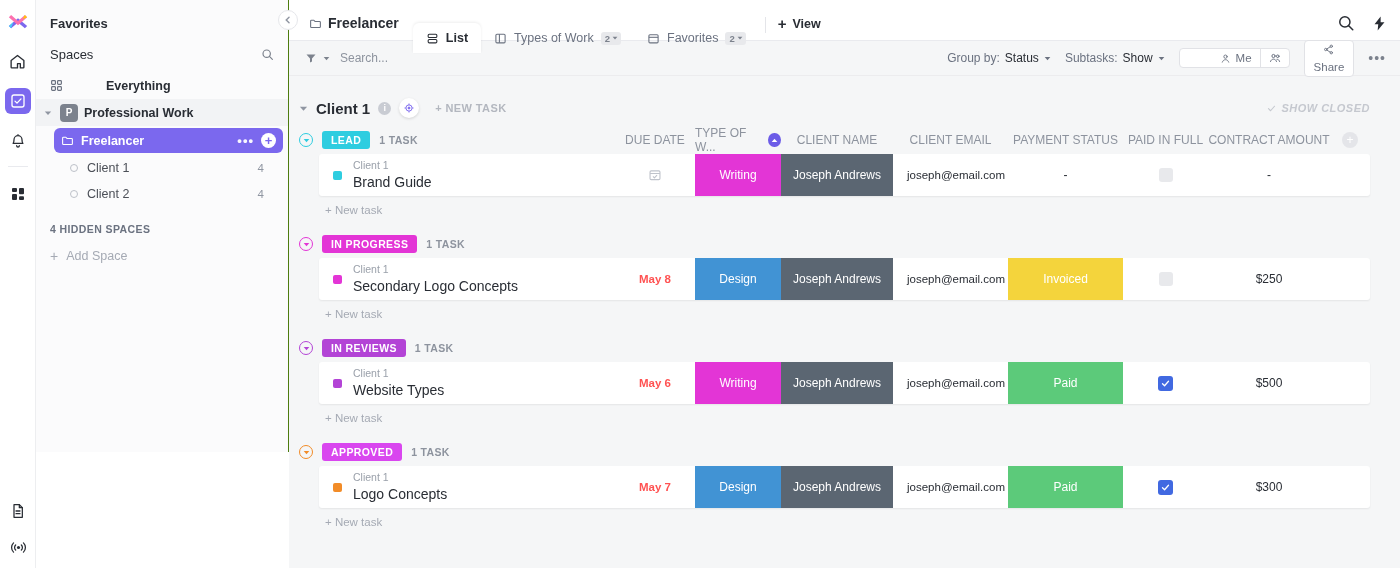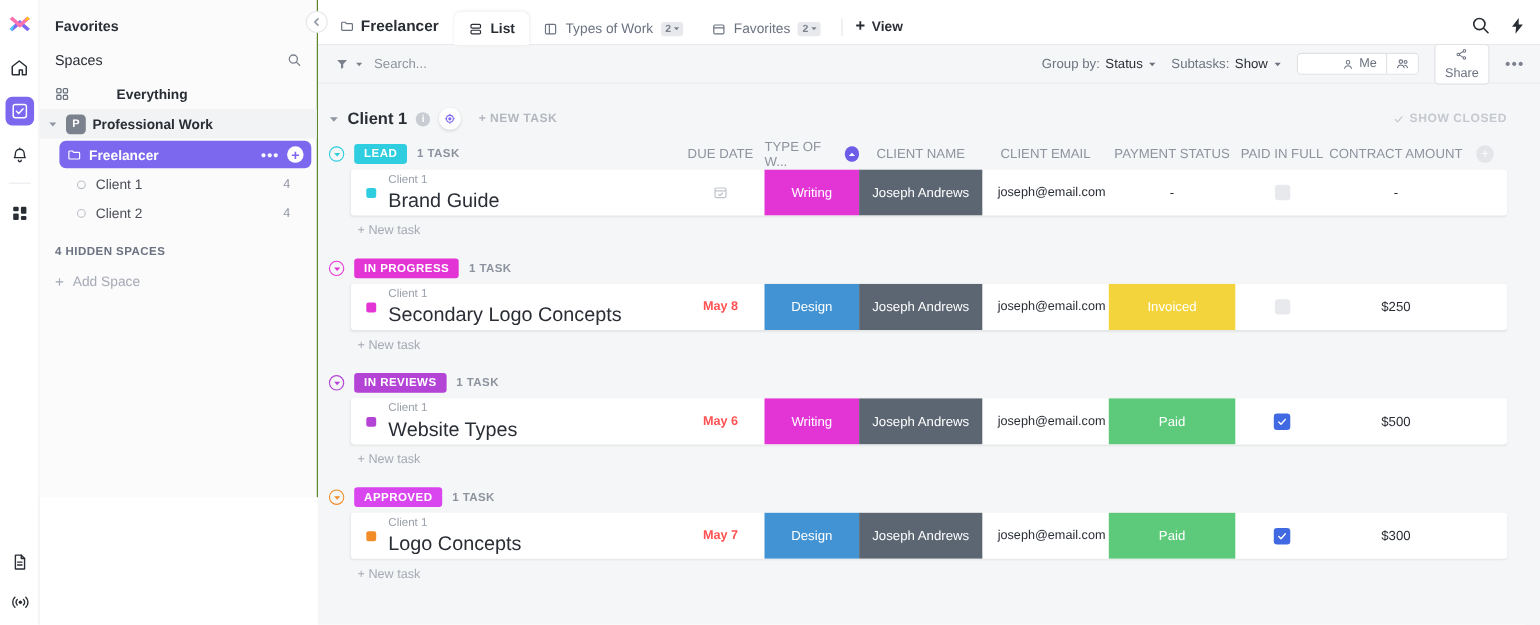--- a/index.html
+++ b/index.html
@@ -128,21 +128,21 @@
     display:flex; align-items:center; gap:6px;
     font-size: 14px; font-weight: 700; color: #292d34;
     padding: 0 14px 9px 8px;
   }
   .tabs { display: flex; align-items: flex-end; height: 100%; gap: 0; }
   .tab {
     display:flex; align-items:center; gap:7px;
     font-size: 12.5px; color: #6b7280;
     padding: 0 13px; height: 30px;
     border-radius: 6px 6px 0 0;
-    position: relative; top: 1px;
+    position: relative; top: 13px;
   }
   .tab.active {
     background: #fff; color: #292d34; font-weight: 700;
     box-shadow: 0 -1px 3px rgba(0,0,0,.07);
   }
   .tab .badge {
     background: #e8e9ec; color: #7c828d;
     font-size: 9.5px; font-weight: 700;
     border-radius: 3px; padding: 1px 3px 1px 4px;
     display:flex; align-items:center; gap:2px;
@@ -201,21 +201,21 @@
     display:flex; align-items:center; justify-content:center;
     color:#7b68ee;
   }
   .grp-newtask {
     font-size: 11px; font-weight: 700; letter-spacing: .4px;
     color: #b3b7bf; margin-left: 8px;
   }
   .grp-showclosed {
     margin-left: auto; margin-right: 0;
     font-size: 11px; font-weight: 700; letter-spacing: .5px;
-    color: #c5c8cf; display:flex; align-items:center; gap:5px;
+    color: #c5c8cf; display:flex; align-items:center; gap:5px;font-style:italic;
   }
   .grp-row {
     display:flex; align-items:center; gap: 9px;
     flex: 0 0 auto;
   }
   .st-caret {
     width: 14px; height: 14px; border-radius: 50%;
     border: 1.3px solid currentColor;
     display:flex; align-items:center; justify-content:center;
     font-size: 7px; flex: 0 0 14px;
@@ -235,21 +235,21 @@
     margin-left: 30px;
     overflow: hidden;
   }
   .tc-name {
     flex: 1; display:flex; align-items:center; gap: 11px;
     padding-left: 14px; min-width: 0;
   }
   .tc-dot { width: 9px; height: 9px; border-radius: 2px; flex:0 0 9px; }
   .tc-text { display:flex; flex-direction: column; justify-content:center; min-width:0; }
   .tc-sub { font-size: 10.5px; color:#9aa0aa; line-height: 1.35; }
-  .tc-title { font-size: 18px; color:#292d34; line-height: 1.35; white-space:nowrap; }
+  .tc-title { font-size: 14px; color:#292d34; line-height: 1.35; white-space:nowrap; }
   .cell {
     display:flex; align-items:center; justify-content:center;
     font-size: 12px; color:#292d34; flex: 0 0 auto;
   }
   .cell.date { color: #ff5252; font-size: 11.5px; font-weight: 600; }
   .cell.chip { color:#fff; font-size: 12px; }
   .cell.email { font-size: 11.5px; color:#292d34; justify-content:flex-start; padding-left: 14px; }
   .cb-empty { width: 14px; height: 14px; border-radius: 3px; background: #e8e9ec; }
   .cb-checked {
     width: 15px; height: 15px; border-radius: 3px; background: #4169e1;

